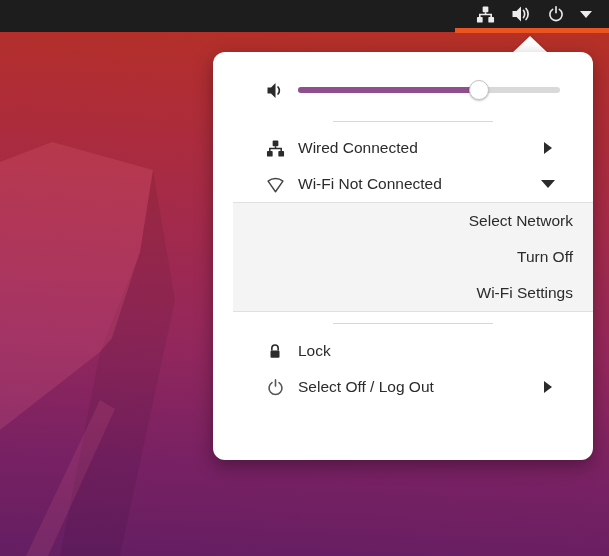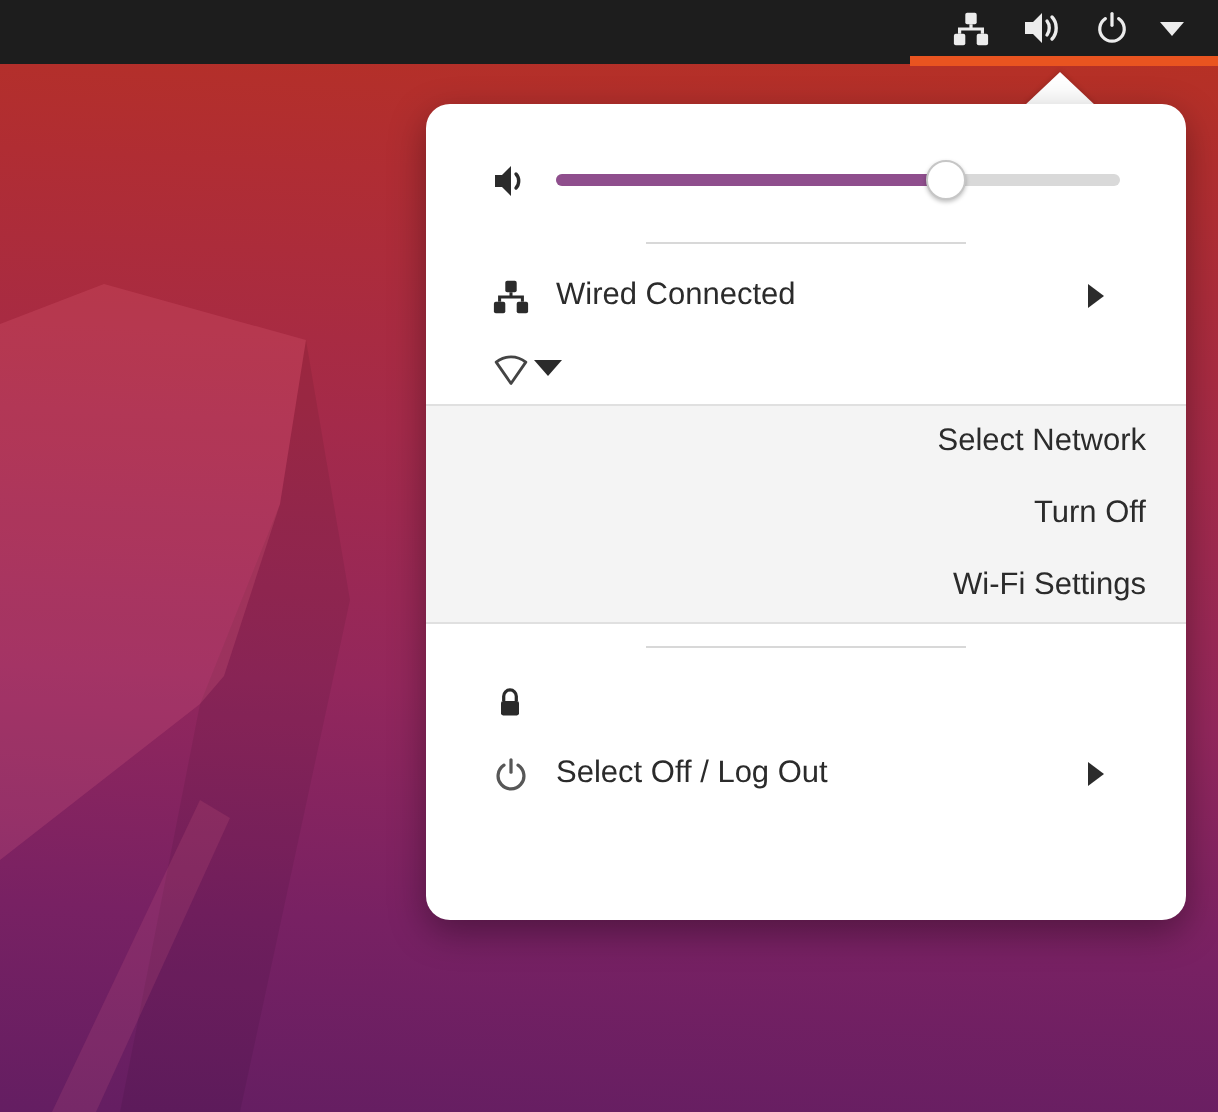--- a/index.html
+++ b/index.html
@@ -60,20 +60,21 @@
     border-left:18px solid transparent; border-right:18px solid transparent;
     border-bottom:17px solid #ffffff;
     filter:drop-shadow(0 -1px 1px rgba(0,0,0,0.12));
   }
   .menu {
     position:absolute; left:213px; top:52px; width:380px; height:408px;
     background:#ffffff; border-radius:12px;
     box-shadow:0 6px 18px rgba(0,0,0,0.35);
     color:#2b2b2b; font-size:15.5px;
     box-sizing:border-box;
+    padding-left:20px;
   }
 
   .volume-row {
     display:flex; align-items:center; height:36px;
     margin:20px 33px 0 30px;
   }
   .vol-icon { width:24px; display:flex; justify-content:center; }
   .slider {
     position:relative; flex:1; height:20px; margin-left:11px; cursor:pointer;
   }
@@ -193,20 +194,21 @@
     <span class="mi-label">Wired Connected</span>
     <span class="chev-right"></span>
   </div>
 
   <div class="menu-item">
     <span class="mi-icon">
       <svg width="19" height="19" viewBox="0 0 20 20">
         <path d="M2.2 6.4 C 6.8 2.7 13.2 2.7 17.8 6.4 L 10 17.6 Z" fill="none" stroke="#444444" stroke-width="1.5" stroke-linejoin="round"></path>
       </svg>
     </span>
+    <span class="mi-label">Wi-Fi Not Connected</span>
     <span class="chev-down"></span>
   </div>
 
   <div class="submenu">
     <div class="menu-item">
       <span class="mi-label" style="margin-left:0">Select Network</span>
     </div>
     <div class="menu-item">
       <span class="mi-label" style="margin-left:4px">Turn Off</span>
     </div>
@@ -218,20 +220,21 @@
   <div class="divider second"></div>
 
 
   <div class="menu-item">
     <span class="mi-icon">
       <svg width="18" height="18" viewBox="0 0 20 20">
         <path d="M6.5 9.5 V6.8 a3.5 3.5 0 0 1 7 0 V9.5" fill="none" stroke="#2b2b2b" stroke-width="1.8"></path>
         <rect x="5" y="9.5" width="10" height="8" rx="1.2" fill="#2b2b2b"></rect>
       </svg>
     </span>
+    <span class="mi-label">Lock</span>
   </div>
 
   <div class="menu-item">
     <span class="mi-icon">
       <svg width="19" height="19" viewBox="0 0 20 20">
         <path d="M6.3 4.8 A 6.8 6.8 0 1 0 13.7 4.8" fill="none" stroke="#575757" stroke-width="1.7" stroke-linecap="round"></path>
         <line x1="10" y1="2" x2="10" y2="8.5" stroke="#575757" stroke-width="1.7" stroke-linecap="round"></line>
       </svg>
     </span>
     <span class="mi-label">Select Off / Log Out</span>

